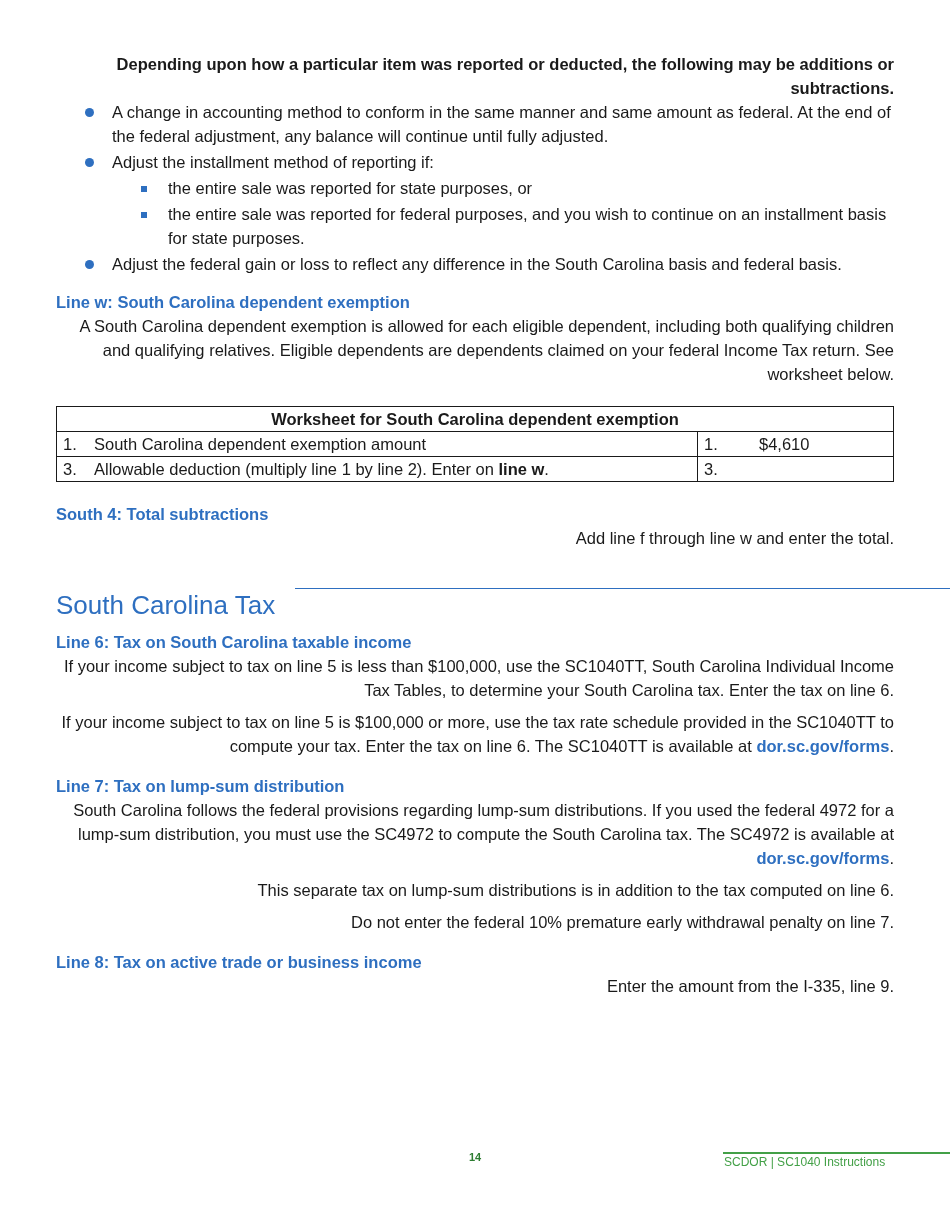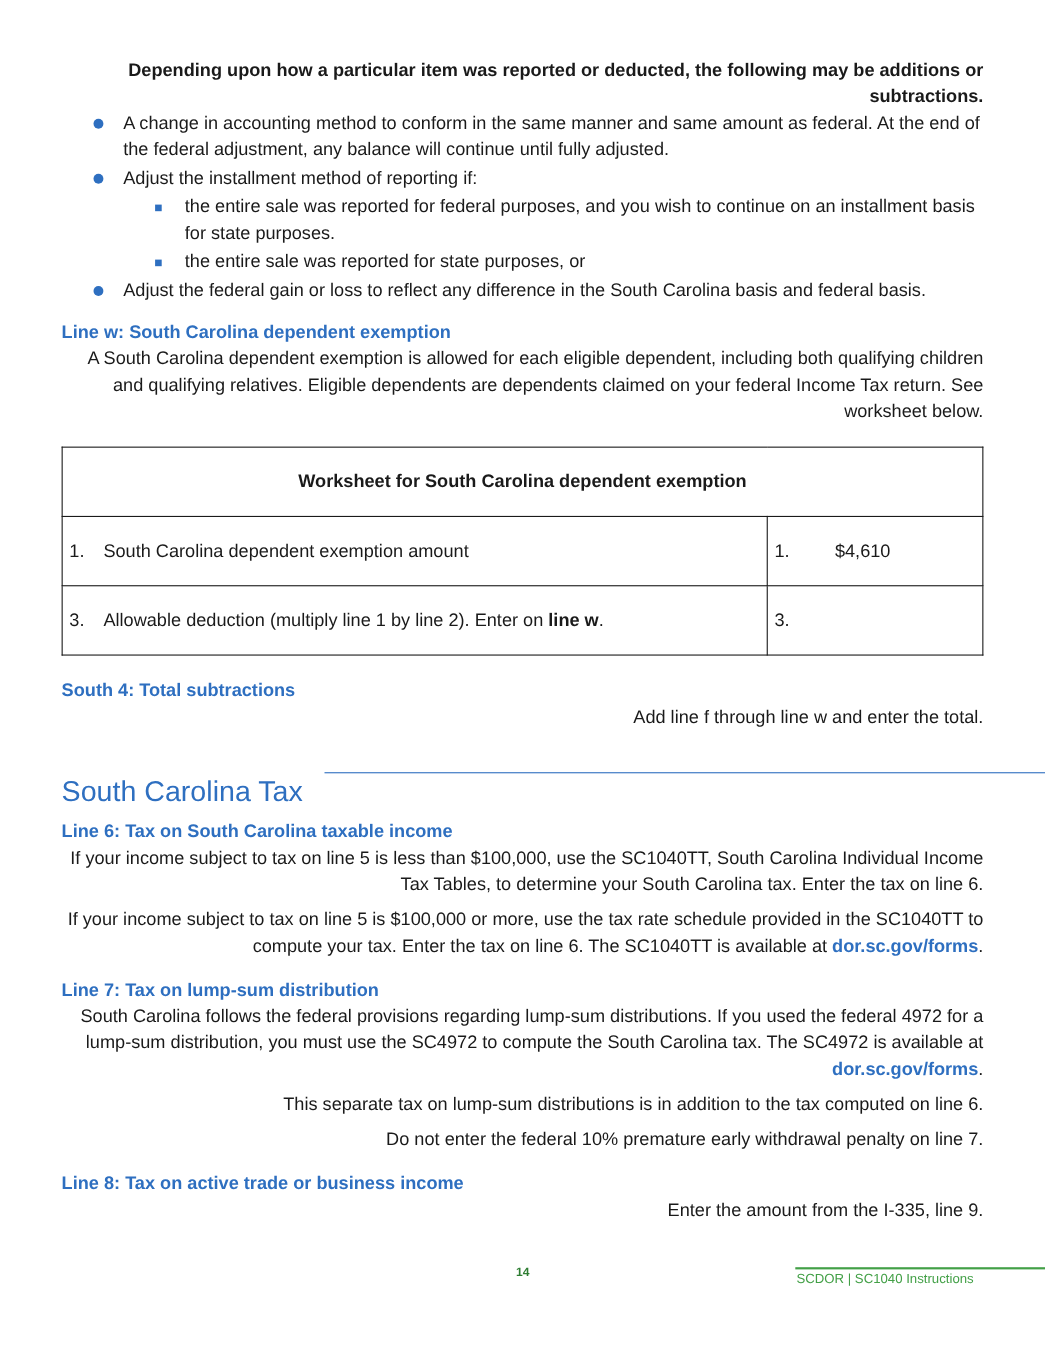--- a/index.html
+++ b/index.html
@@ -11,21 +11,21 @@
   ul.bullets { list-style: none; margin: 0; padding: 0 0 0 56px; }
   ul.bullets > li { position: relative; line-height: 24px; margin-bottom: 2px; }
   ul.bullets > li > .dot { position: absolute; left: -27px; top: 8px; width: 9px; height: 9px; border-radius: 50%; background: #2e6fc0; }
   ul.sub { list-style: none; margin: 2px 0 0 0; padding: 0 0 0 56px; }
   ul.sub > li { position: relative; line-height: 24px; margin-bottom: 2px; }
   ul.sub > li > .sq { position: absolute; left: -27px; top: 10px; width: 6px; height: 6px; background: #2e6fc0; }
   h3 { margin: 0; font-size: 16.5px; font-weight: bold; color: #2e6fc0; line-height: 24px; }
   .sec { margin-top: 16px; }
   .para { margin-top: 8px; }
   table.ws { border-collapse: collapse; width: 838px; margin-top: 20px; font-size: 16.5px; }
-  table.ws td, table.ws th { border: 1px solid #1a1a1a; padding: 20px 6px; line-height: 22px; text-align: left; }
+  table.ws td, table.ws th { border: 1px solid #1a1a1a; padding: 1px 6px; line-height: 22px; text-align: left; }
   table.ws { border: 1.5px solid #1a1a1a; }
   table.ws th { text-align: center; font-weight: bold; }
   .num { display: inline-block; width: 31px; }
   .num2 { display: inline-block; width: 55px; }
   .h2row { display: flex; margin-top: 38px; }
   .h2 { font-size: 26px; color: #2e6fc0; font-weight: normal; white-space: nowrap; line-height: 34px; }
   .h2line { flex: 1; height: 1px; background: #2e6fc0; margin-left: 20px; margin-right: -56px; }
   a.link { color: #2e6fc0; font-weight: bold; text-decoration: none; }
   .footer-num { position: absolute; left: 469px; top: 1151px; font-size: 11px; font-weight: bold; color: #2e7d32; }
   .footer-line { position: absolute; left: 723px; top: 1152px; width: 227px; height: 2px; background: #43a047; }
@@ -40,25 +40,25 @@
     <li>
       <span class="dot"></span>
       <span>A change in accounting method to conform in the same manner and same amount as federal. At the end of the federal adjustment, any balance will continue until fully adjusted.</span>
     </li>
     <li>
       <span class="dot"></span>
       <span>Adjust the installment method of reporting if:</span>
       <ul class="sub">
         <li>
           <span class="sq"></span>
-          <span>the entire sale was reported for federal purposes, and you wish to continue on an installment basis for state purposes.</span>
+          <span>the entire sale was reported for state purposes, or</span>
         </li>
         <li>
           <span class="sq"></span>
-          <span>the entire sale was reported for state purposes, or</span>
+          <span>the entire sale was reported for federal purposes, and you wish to continue on an installment basis for state purposes.</span>
         </li>
       </ul>
     </li>
     <li>
       <span class="dot"></span>
       <span>Adjust the federal gain or loss to reflect any difference in the South Carolina basis and federal basis.</span>
     </li>
   </ul>
 
   <div class="sec" style="margin-top:14px">

